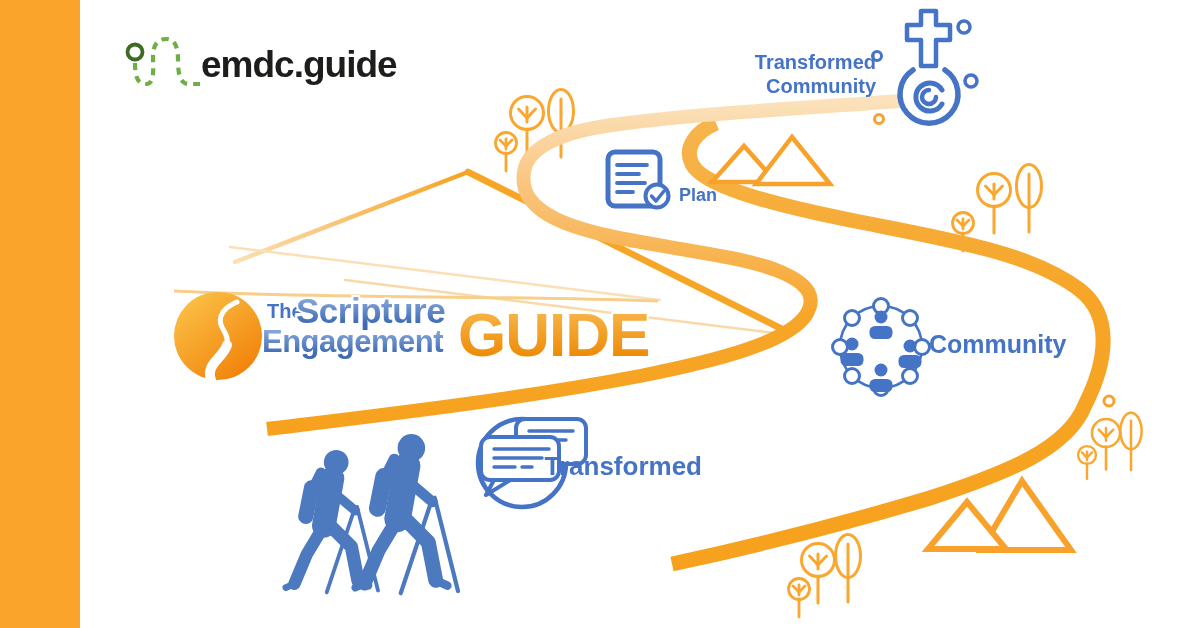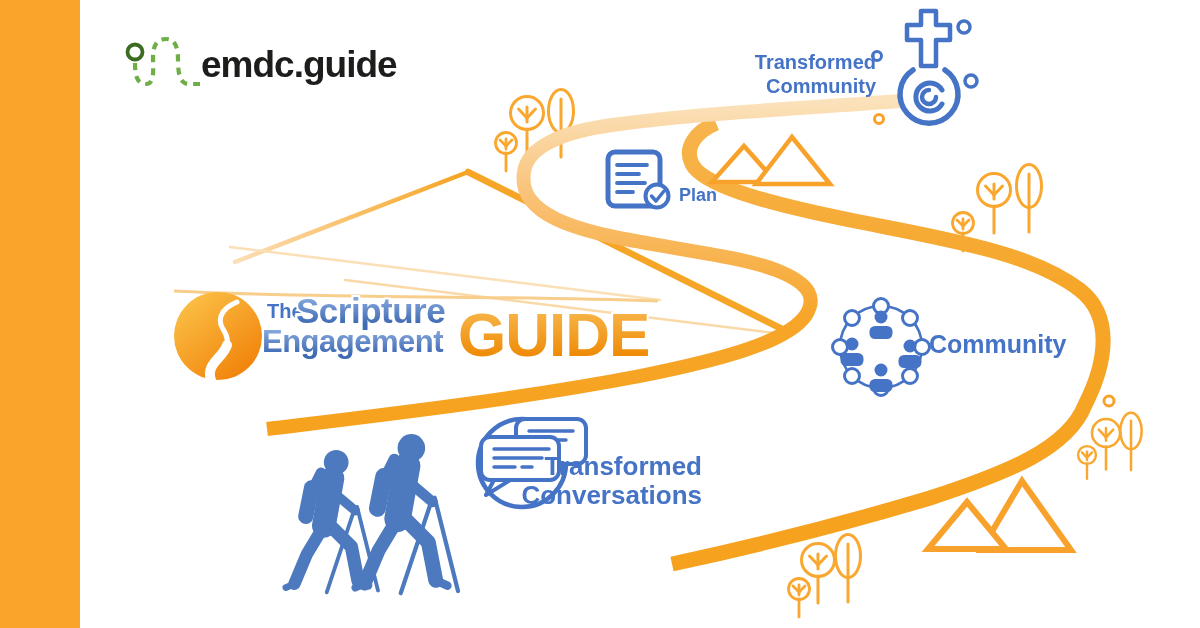--- a/index.html
+++ b/index.html
@@ -240,16 +240,15 @@
     <span>Community</span>
   </div>
   <div class="label lbl-plan">
     <span>Plan</span>
   </div>
   <div class="label lbl-community">
     <span>Community</span>
   </div>
   <div class="label lbl-facilitated">
     <span>Transformed</span>
-    <span>Conversations</span>
   </div>
 
 </div>
 
 </body></html>

